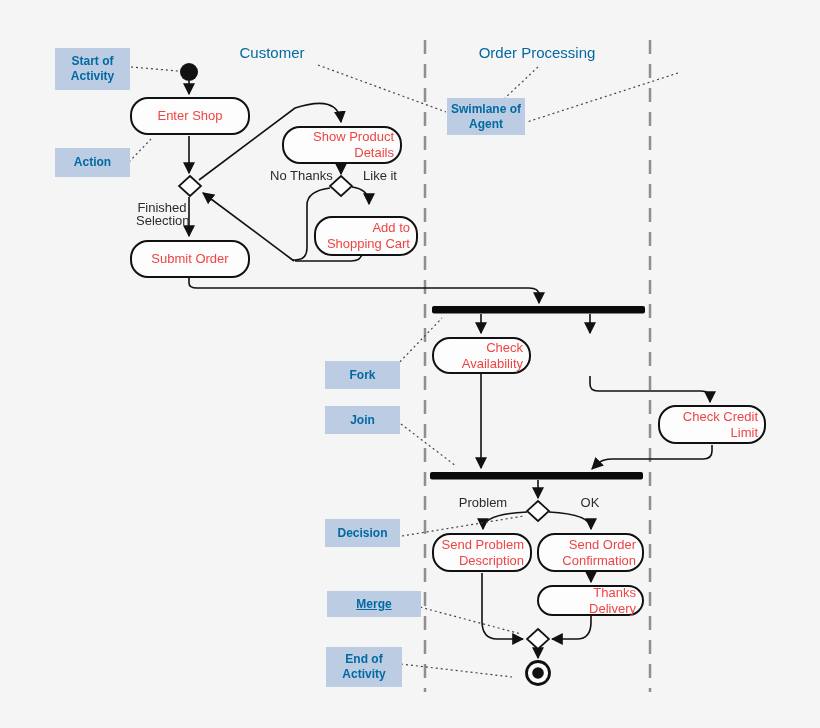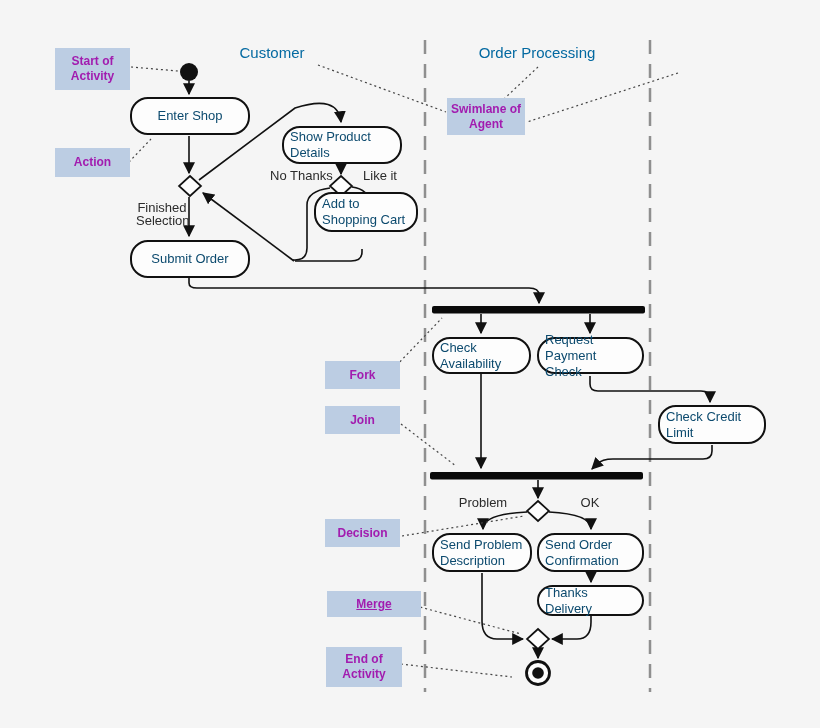--- a/index.html
+++ b/index.html
@@ -17,26 +17,26 @@
     overflow:hidden;color:var(--ink);
   }
   svg.wires{position:absolute;left:0;top:0;width:820px;height:728px;}
   .lane-header{
     position:absolute;font-weight:normal;font-size:15px;line-height:18px;
     text-align:center;color:#0369a1;
   }
   .node{
     position:absolute;background:var(--node-fill);border:2.5px solid #111;
     border-radius:18px;display:flex;align-items:center;justify-content:center;
-    text-align:left;font-size:13px;line-height:16px;padding:2px 6px;color:#0c4a6e;
+    text-align:right;font-size:13px;line-height:16px;padding:2px 6px;color:#ef4444;
   }
   .annotation{
     position:absolute;background:var(--ann-bg);display:flex;align-items:center;
     justify-content:center;text-align:center;font-weight:bold;font-size:12px;
-    line-height:15px;color:#a21caf;padding:2px 4px;
+    line-height:15px;color:#0369a1;padding:2px 4px;
   }
   .edge-label{
     position:absolute;font-size:13px;line-height:13px;color:#2b2b2b;
     text-align:center;white-space:nowrap;
   }
   .edge-label.wrap{white-space:normal;}
 </style>
 </head>
 <body>
 
@@ -108,24 +108,23 @@
       <circle cx="538" cy="673" r="11.5" fill="#fdfdfd" stroke="#111" stroke-width="2.8"></circle>
       <circle cx="538" cy="673" r="5.8" fill="#111"></circle>
     </g>
   </svg>
 
   <div class="lane-header" style="left:222px;top:44px;width:100px;">Customer</div>
   <div class="lane-header" style="left:462px;top:44px;width:150px;">Order Processing</div>
 
   <div class="node" style="left:130px;top:97px;width:120px;height:38px;">Enter Shop</div>
   <div class="node" style="left:282px;top:126px;width:120px;height:38px;">Show Product Details</div>
-  <div class="node" style="left:314px;top:192px;width:104px;height:40px;">Add to Shopping Cart</div>
+  <div class="node" style="left:314px;top:216px;width:104px;height:40px;">Add to Shopping Cart</div>
   <div class="node" style="left:130px;top:240px;width:120px;height:38px;">Submit Order</div>
   <div class="node" style="left:432px;top:337px;width:99px;height:37px;">Check Availability</div>
-  <div class="node" style="left:537px;top:337px;width:107px;height:37px;">Request Payment Check</div>
   <div class="node" style="left:658px;top:405px;width:108px;height:39px;">Check Credit Limit</div>
   <div class="node" style="left:432px;top:533px;width:100px;height:39px;">Send Problem Description</div>
   <div class="node" style="left:537px;top:533px;width:107px;height:39px;">Send Order Confirmation</div>
   <div class="node" style="left:537px;top:585px;width:107px;height:31px;">Thanks Delivery</div>
 
   <div class="annotation" style="left:55px;top:48px;width:75px;height:42px;">Start of Activity</div>
   <div class="annotation" style="left:55px;top:148px;width:75px;height:29px;">Action</div>
   <div class="annotation" style="left:447px;top:98px;width:78px;height:37px;">Swimlane of Agent</div>
   <div class="annotation" style="left:325px;top:361px;width:75px;height:28px;">Fork</div>
   <div class="annotation" style="left:325px;top:406px;width:75px;height:28px;">Join</div>

